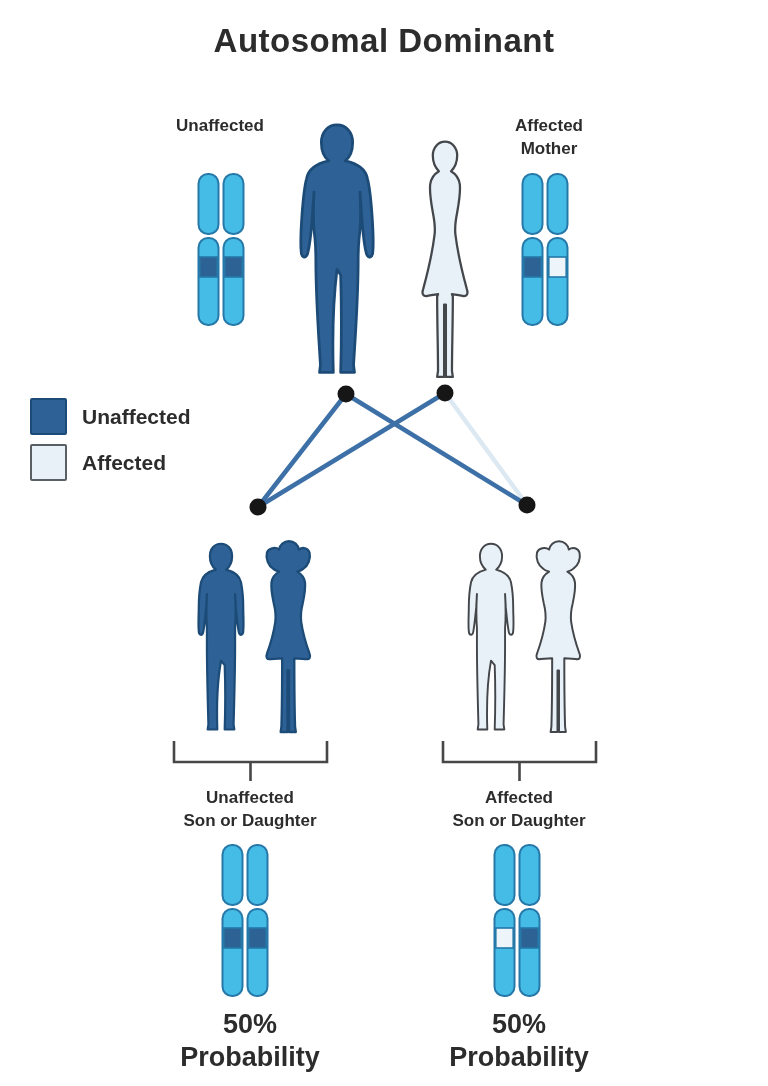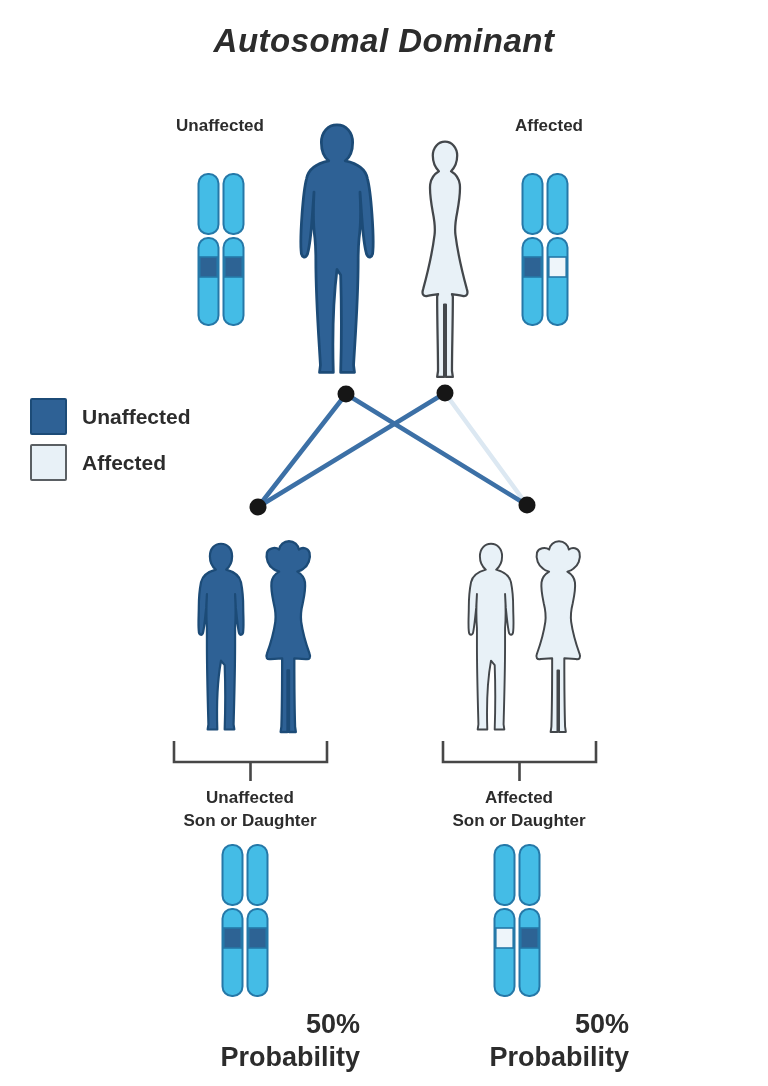--- a/index.html
+++ b/index.html
@@ -19,25 +19,24 @@
   }
   .label span{display:block;}
   .page-title{
     position:absolute;
     left:0;right:0;top:22px;
     text-align:center;
     font-size:33px;
     font-weight:700;
     letter-spacing:0.5px;
     color:var(--text-color);
-    font-style:italic;
   }
   .parent-label{top:114px;width:180px;font-size:17px;line-height:23px;}
   .child-label{top:786px;width:200px;font-size:17px;line-height:23px;}
-  .prob-label{top:1008px;width:220px;font-size:27px;line-height:33px;text-align:right;}
+  .prob-label{top:1008px;width:220px;font-size:27px;line-height:33px;}
 
   
   .legend{position:absolute;left:30px;top:398px;}
   .legend-row{display:flex;align-items:center;margin-bottom:9px;}
   .swatch{width:33px;height:33px;border-radius:2px;flex:0 0 auto;}
   .swatch-unaffected{background:var(--unaffected-fill);border:2.5px solid var(--unaffected-outline);}
   .swatch-affected{background:var(--affected-fill);border:2px solid #5a5f63;}
   .legend-text{margin-left:15px;font-size:21px;font-weight:700;color:var(--text-color);}
 
   
@@ -89,20 +88,21 @@
   </svg>
 
   <div class="page-title">Autosomal Dominant</div>
 
   <div class="label parent-label" style="left:130px;">
     <span>Unaffected</span>
   </div>
 
   <div class="label parent-label" style="left:459px;">
     <span>Affected</span>
+    <span>Mother</span>
   </div>
 
   <svg class="abs chromosome" style="left:196px;top:172px;" width="50" height="155" viewBox="0 0 50 155">
     <g>
       <rect class="arm" x="2.5" y="2" width="20" height="60" rx="9.5"></rect>
       <rect class="arm" x="2.5" y="66" width="20" height="87" rx="9.5"></rect>
       <rect class="band" x="3.8" y="85" width="17.4" height="20" fill="#2d6394"></rect>
     </g>
     <g transform="translate(25,0)">
       <rect class="arm" x="2.5" y="2" width="20" height="60" rx="9.5"></rect>

